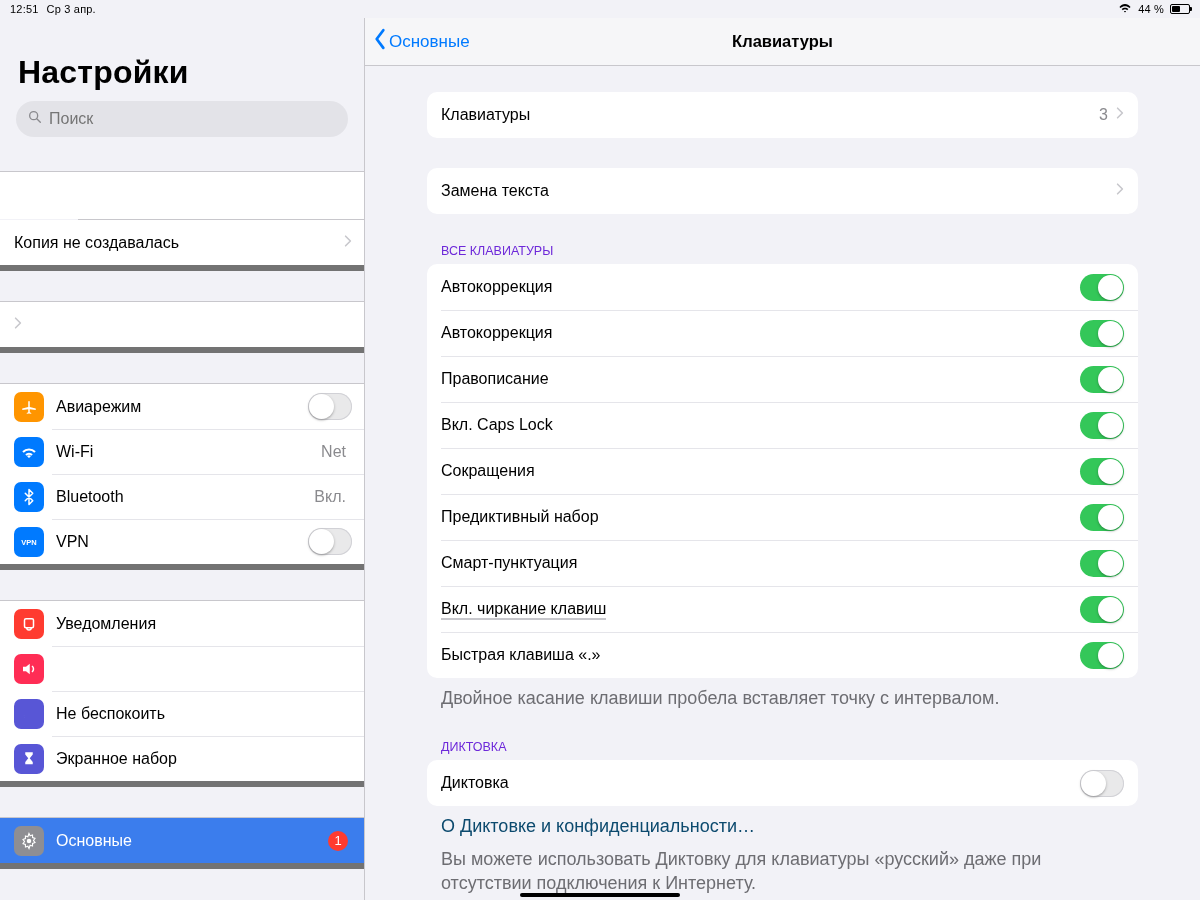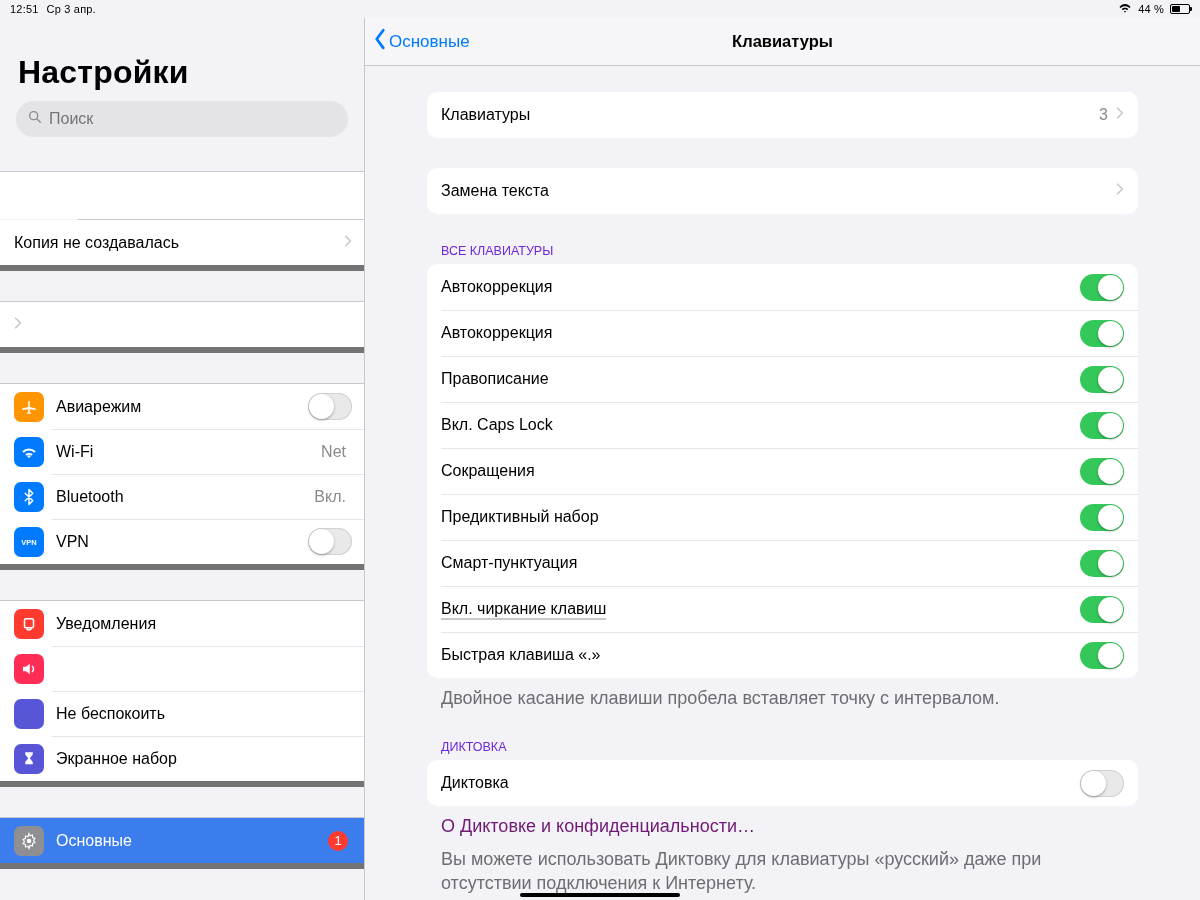--- a/index.html
+++ b/index.html
@@ -50,21 +50,21 @@
   .navtitle { position:absolute; left:0; right:0; text-align:center; font-size:16.5px; font-weight:600; pointer-events:none;}
   .detail-body { flex:1; overflow:auto; padding: 26px 62px 40px 62px; }
   .card { background:#fff; border-radius:10px; overflow:hidden; }
   .drow { display:flex; align-items:center; height:46px; padding:0 14px; position:relative; }
   .drow + .drow::before { content:""; position:absolute; left:14px; right:0; top:0; height:1px; background:#e5e5ea; }
   .drow .label { font-size:16px; flex:1; }
   .drow .tail { color:#8a8a8e; font-size:16px; margin-right:8px;}
   .drow .chev { color:#c7c7cc; }
   .section-header { font-size:12.5px; color:#6d28d9; margin:30px 0 6px 14px; text-transform:uppercase;}
   .section-footer { font-size:18px; color:#6d6d72; margin:8px 14px 0; line-height:1.35;}
-  .link { color:#701a75; }
+  .link { color:#0c4a6e; }
   .gap { height:30px; }
   
   .iconbox svg { width:18px; height:18px; }
   .home-ind { position:absolute; left:50%; transform:translateX(-50%); bottom:3px; width:160px; height:4px; border-radius:3px; background:#000; }
   .chev svg{ width:8px; height:14px; }
   .underline-hint { border-bottom:2px solid #c7c7cc; padding-bottom:1px; display:inline; }
 </style>
 </head>
 <body>
 

